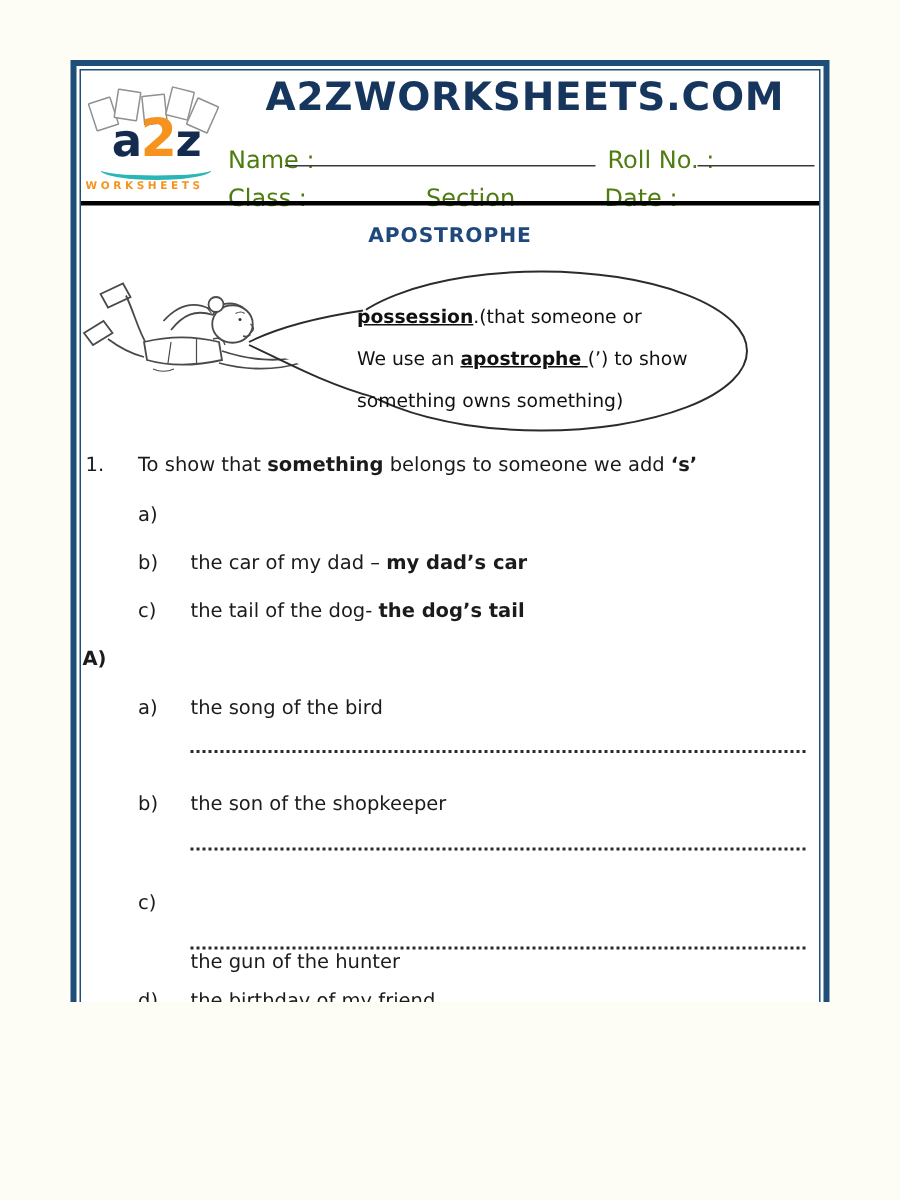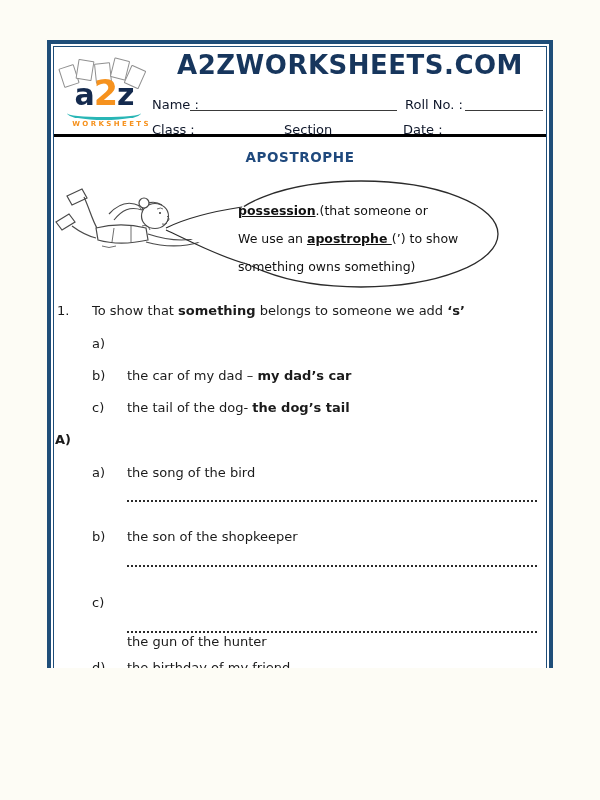--- a/index.html
+++ b/index.html
@@ -26,24 +26,24 @@
   .p1{left:4px;  top:8px;  transform:rotate(-18deg);}
   .p2{left:20px; top:2px;  transform:rotate(9deg);}
   .p3{left:38px; top:5px;  transform:rotate(-6deg);}
   .p4{left:55px; top:1px;  transform:rotate(14deg);}
   .p5{left:70px; top:9px;  transform:rotate(24deg);}
   .logo-word{position:absolute; left:0; top:18px; width:94px; text-align:center; line-height:34px; letter-spacing:-1px;}
   .la,.lz{font-size:30px; font-weight:bold; color:#142A4E;}
   .l2{font-size:35px; font-weight:bold; color:var(--orange);}
   .swoosh{position:absolute; left:10px; top:54px; width:74px; height:8px;
     border-bottom:3px solid var(--teal); border-radius:0 0 60% 60% / 0 0 100% 100%;}
-  .logo-sub{position:absolute; left:0; top:62px; width:94px; text-align:right;
+  .logo-sub{position:absolute; left:0; top:62px; width:94px; text-align:left;
     font-size:7px; font-weight:bold; color:var(--orange); letter-spacing:2.4px;}
 
-  .lbl{position:absolute; font-size:13px; color:#0f172a; white-space:nowrap;}
+  .lbl{position:absolute; font-size:16px; color:#4d7c0f; white-space:nowrap;}
   .blank{position:absolute; height:15px; border-bottom:1px solid #3a3a3a;}
 
   .divider{left:54px; top:134px; width:492px; height:3px; background:#000;}
 
   .sheet-title{left:54px; top:149px; width:492px; text-align:center;
     font-size:13.5px; font-weight:bold; color:var(--heading); letter-spacing:.6px;}
 
   .illu{left:54px; top:176px;}
   .bubble-text{left:238px; top:197px; width:240px; font-size:12.5px; line-height:28px; color:#111;}
   .bu{font-weight:bold; text-decoration:underline;}

